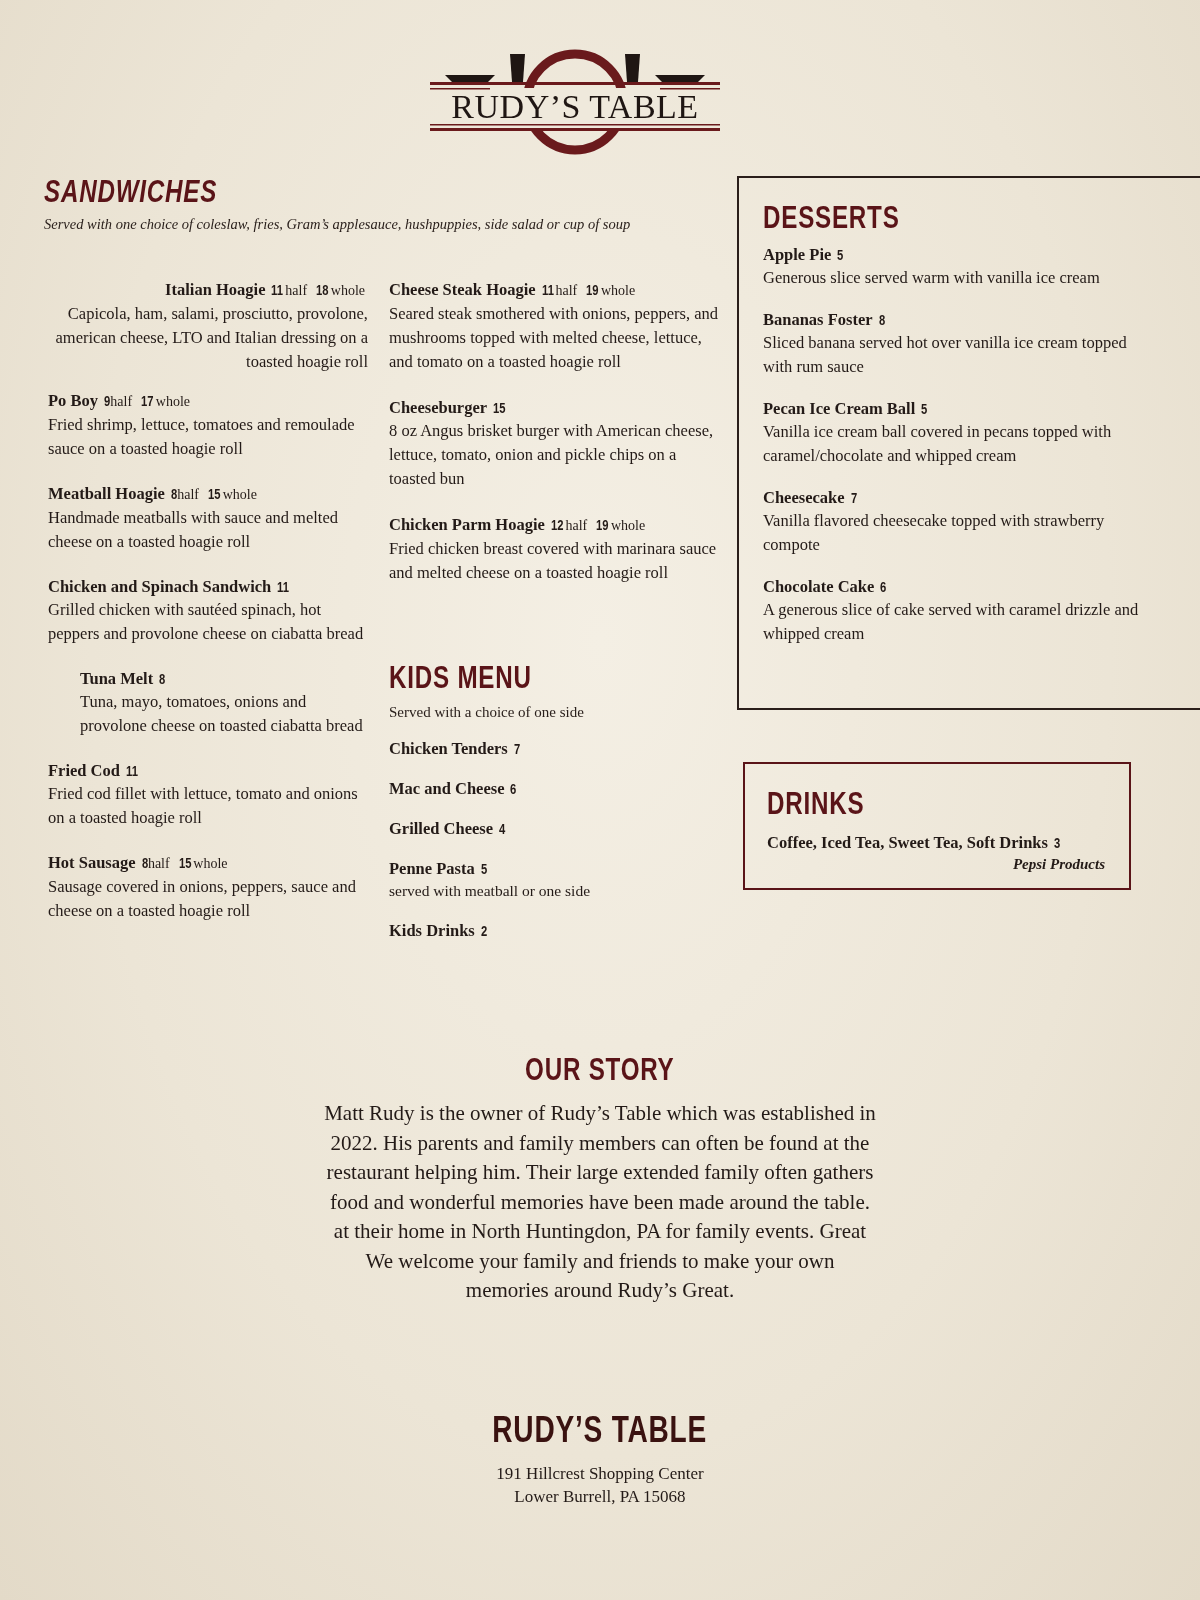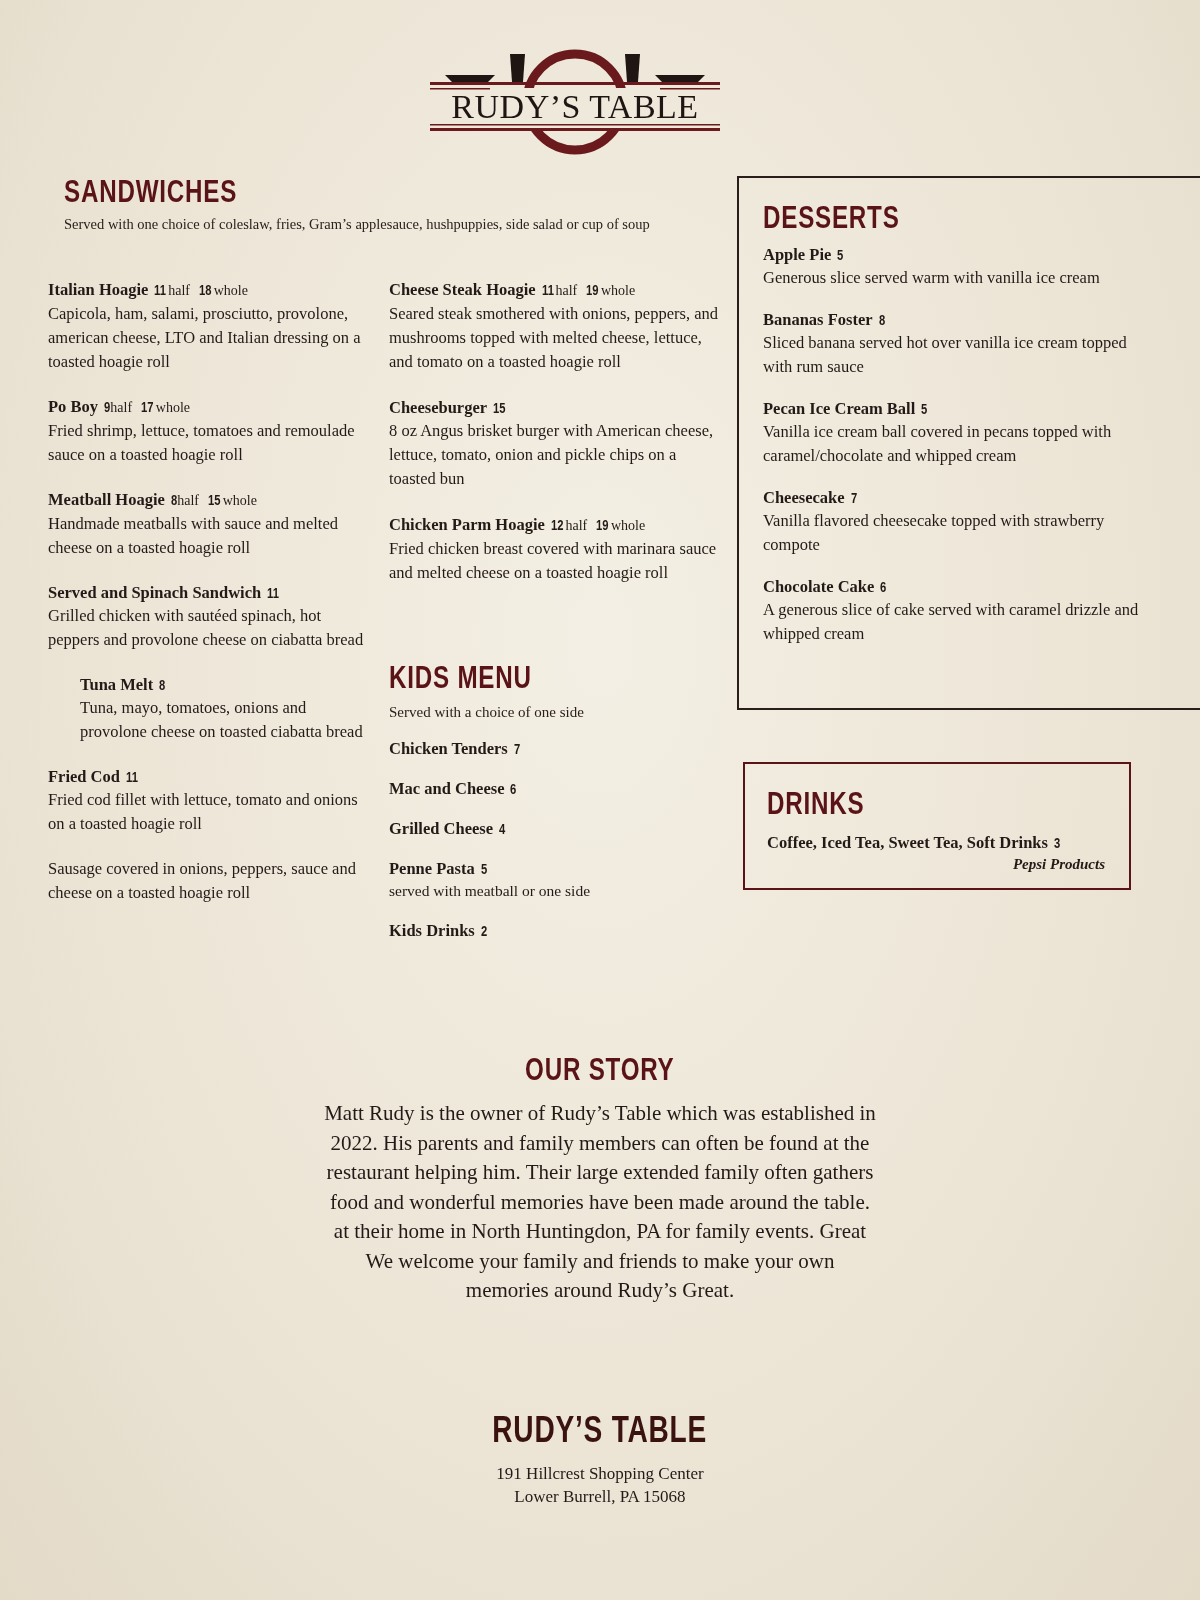--- a/index.html
+++ b/index.html
@@ -58,51 +58,52 @@
 
     <rect x="0" y="38" width="290" height="3" fill="#6a1a1c"></rect>
     <rect x="0" y="44" width="290" height="1.5" fill="#6a1a1c"></rect>
     <rect x="60" y="44" width="170" height="40" fill="#efe9dc"></rect>
     <rect x="0" y="80" width="290" height="1.5" fill="#6a1a1c"></rect>
     <rect x="0" y="84" width="290" height="3" fill="#6a1a1c"></rect>
   </svg>
   <div style="position:absolute;left:0;top:44px;width:290px;text-align:center;font-family:'Liberation Serif',serif;font-size:34px;line-height:38px;color:#1f1613;letter-spacing:0.5px;">RUDY’S TABLE</div>
 </div>
 
-<div class="section" style="left:64px;top:176px;width:660px;">
+<div class="section" style="left:44px;top:176px;width:660px;font-style:italic;">
   <div class="heading">SANDWICHES</div>
   <div class="note" style="margin-top:6px;width:620px;font-size:14.5px;">Served with one choice of coleslaw, fries, Gram’s applesauce, hushpuppies, side salad or cup of soup</div>
 </div>
 
 <div class="section" id="sand-left" style="left:48px;top:278px;width:320px;">
-    <div class="item" style="margin-bottom: 21px;">
+    <div class="item" style="margin-bottom: 15px; text-align: right;">
       <div class="item-title"><span>Italian Hoagie</span><span class="price">11</span><span class="unit">half</span><span class="price">18</span><span class="unit">whole</span></div>
       <div class="desc">Capicola, ham, salami, prosciutto, provolone, american cheese, LTO and Italian dressing on a toasted hoagie roll</div>
     </div>
     <div class="item" style="margin-bottom: 21px;">
       <div class="item-title"><span>Po Boy</span><span class="price">9</span><span class="unit">half</span><span class="price">17</span><span class="unit">whole</span></div>
       <div class="desc">Fried shrimp, lettuce, tomatoes and remoulade sauce on a toasted hoagie roll</div>
     </div>
     <div class="item" style="margin-bottom: 21px;">
       <div class="item-title"><span>Meatball Hoagie</span><span class="price">8</span><span class="unit">half</span><span class="price">15</span><span class="unit">whole</span></div>
       <div class="desc">Handmade meatballs with sauce and melted cheese on a toasted hoagie roll</div>
     </div>
     <div class="item" style="margin-bottom: 21px;">
-      <div class="item-title"><span>Served and Spinach Sandwich</span><span class="price">11</span></div>
+      <div class="item-title"><span>Chicken and Spinach Sandwich</span><span class="price">11</span></div>
       <div class="desc">Grilled chicken with sautéed spinach, hot peppers and provolone cheese on ciabatta bread</div>
     </div>
     <div class="item" style="margin-bottom: 21px; margin-left: 32px;">
       <div class="item-title"><span>Tuna Melt</span><span class="price">8</span></div>
       <div class="desc">Tuna, mayo, tomatoes, onions and provolone cheese on toasted ciabatta bread</div>
     </div>
     <div class="item" style="margin-bottom: 21px;">
       <div class="item-title"><span>Fried Cod</span><span class="price">11</span></div>
       <div class="desc">Fried cod fillet with lettuce, tomato and onions on a toasted hoagie roll</div>
     </div>
     <div class="item" style="margin-bottom: 21px;">
+      <div class="item-title"><span>Hot Sausage</span><span class="price">8</span><span class="unit">half</span><span class="price">15</span><span class="unit">whole</span></div>
       <div class="desc">Sausage covered in onions, peppers, sauce and cheese on a toasted hoagie roll</div>
     </div>
   </div>
 <div class="section" id="sand-right" style="left:389px;top:278px;width:330px;">
     <div class="item">
       <div class="item-title"><span>Cheese Steak Hoagie</span><span class="price">11</span><span class="unit">half</span><span class="price">19</span><span class="unit">whole</span></div>
       <div class="desc">Seared steak smothered with onions, peppers, and mushrooms topped with melted cheese, lettuce, and tomato on a toasted hoagie roll</div>
     </div>
     <div class="item">
       <div class="item-title"><span>Cheeseburger</span><span class="price">15</span></div>

